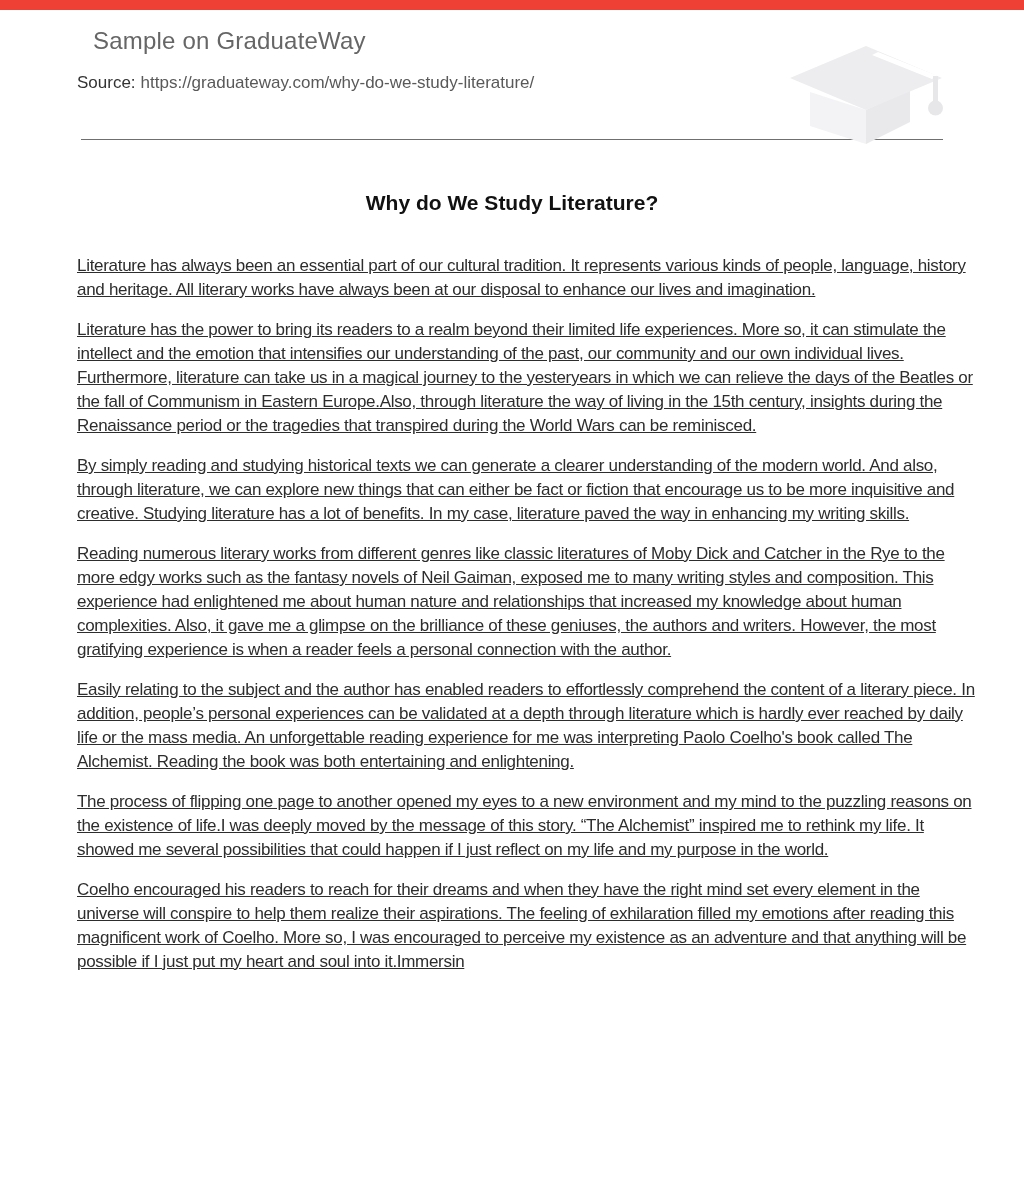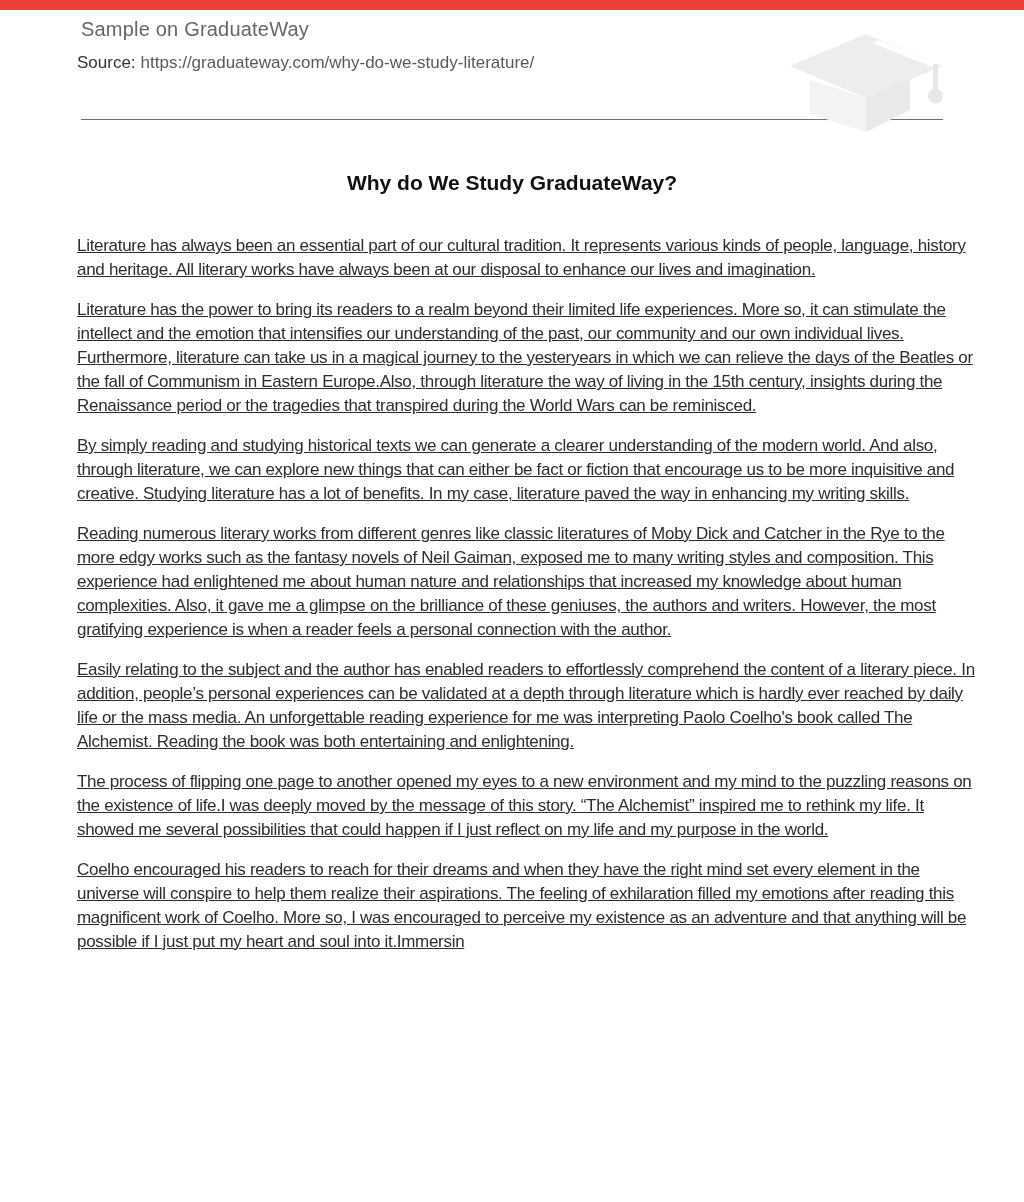--- a/index.html
+++ b/index.html
@@ -14,22 +14,22 @@
   .top-bar {
     width: 1024px;
     height: 10px;
   }
   .page {
     position: relative;
     padding: 0 0 0 77px;
     width: 947px;
   }
   .site-title {
-    margin: 4px;
-    font-size: 20px;
+    margin: 16px;
+    font-size: 24px;
     line-height: 30px;
     font-weight: 400;
     color: #666666;
     letter-spacing: 0.2px;
   }
   .source-row {
     margin-top: 8px;
     font-size: 17px;
     line-height: 22px;
   }
@@ -96,21 +96,21 @@
     <polygon points="88,2 164,34 88,66 12,34" fill="#ededef"></polygon>
 
     <polygon points="100,8 160,32 154,35 94,11" fill="#ffffff"></polygon>
 
     <rect x="155" y="32" width="5" height="28" fill="#e7e7e9"></rect>
     <circle cx="157.5" cy="64" r="7.5" fill="#e7e7e9"></circle>
   </svg>
 
   <hr class="divider">
 
-  <h2 class="essay-title">Why do We Study GraduateWay?</h2>
+  <h2 class="essay-title">Why do We Study Literature?</h2>
 
   <div class="essay-body">
       <p>Literature has always been an essential part of our cultural tradition. It represents various kinds of people, language, history and heritage. All literary works have always been at our disposal to enhance our lives and imagination.</p>
       <p>Literature has the power to bring its readers to a realm beyond their limited life experiences. More so, it can stimulate the intellect and the emotion that intensifies our understanding of the past, our community and our own individual lives. Furthermore, literature can take us in a magical journey to the yesteryears in which we can relieve the days of the Beatles or the fall of Communism in Eastern Europe.Also, through literature the way of living in the 15th century, insights during the Renaissance period or the tragedies that transpired during the World Wars can be reminisced.</p>
       <p>By simply reading and studying historical texts we can generate a clearer understanding of the modern world. And also, through literature, we can explore new things that can either be fact or fiction that encourage us to be more inquisitive and creative. Studying literature has a lot of benefits. In my case, literature paved the way in enhancing my writing skills.</p>
       <p>Reading numerous literary works from different genres like classic literatures of Moby Dick and Catcher in the Rye to the more edgy works such as the fantasy novels of Neil Gaiman, exposed me to many writing styles and composition. This experience had enlightened me about human nature and relationships that increased my knowledge about human complexities. Also, it gave me a glimpse on the brilliance of these geniuses, the authors and writers. However, the most gratifying experience is when a reader feels a personal connection with the author.</p>
       <p>Easily relating to the subject and the author has enabled readers to effortlessly comprehend the content of a literary piece. In addition, people’s personal experiences can be validated at a depth through literature which is hardly ever reached by daily life or the mass media. An unforgettable reading experience for me was interpreting Paolo Coelho's book called The Alchemist. Reading the book was both entertaining and enlightening.</p>
       <p>The process of flipping one page to another opened my eyes to a new environment and my mind to the puzzling reasons on the existence of life.I was deeply moved by the message of this story. “The Alchemist” inspired me to rethink my life. It showed me several possibilities that could happen if I just reflect on my life and my purpose in the world.</p>
       <p>Coelho encouraged his readers to reach for their dreams and when they have the right mind set every element in the universe will conspire to help them realize their aspirations. The feeling of exhilaration filled my emotions after reading this magnificent work of Coelho. More so, I was encouraged to perceive my existence as an adventure and that anything will be possible if I just put my heart and soul into it.Immersin</p>
     </div>

